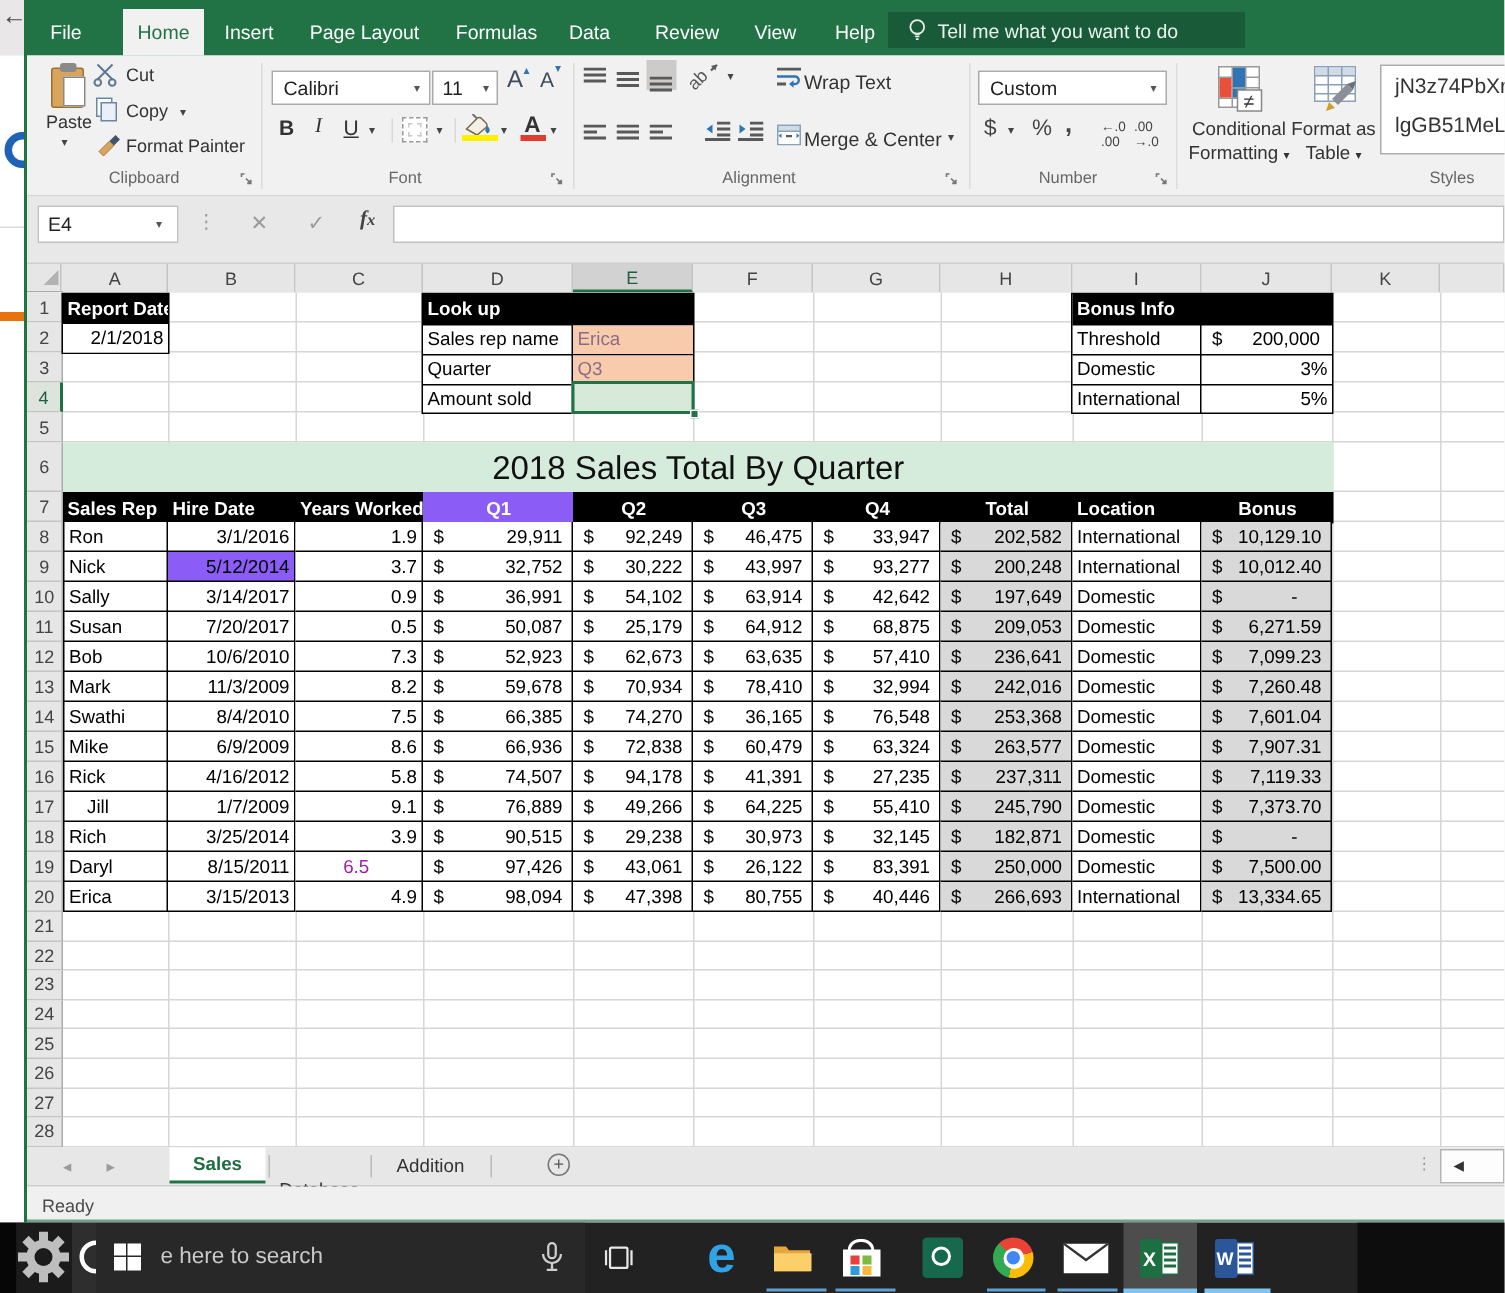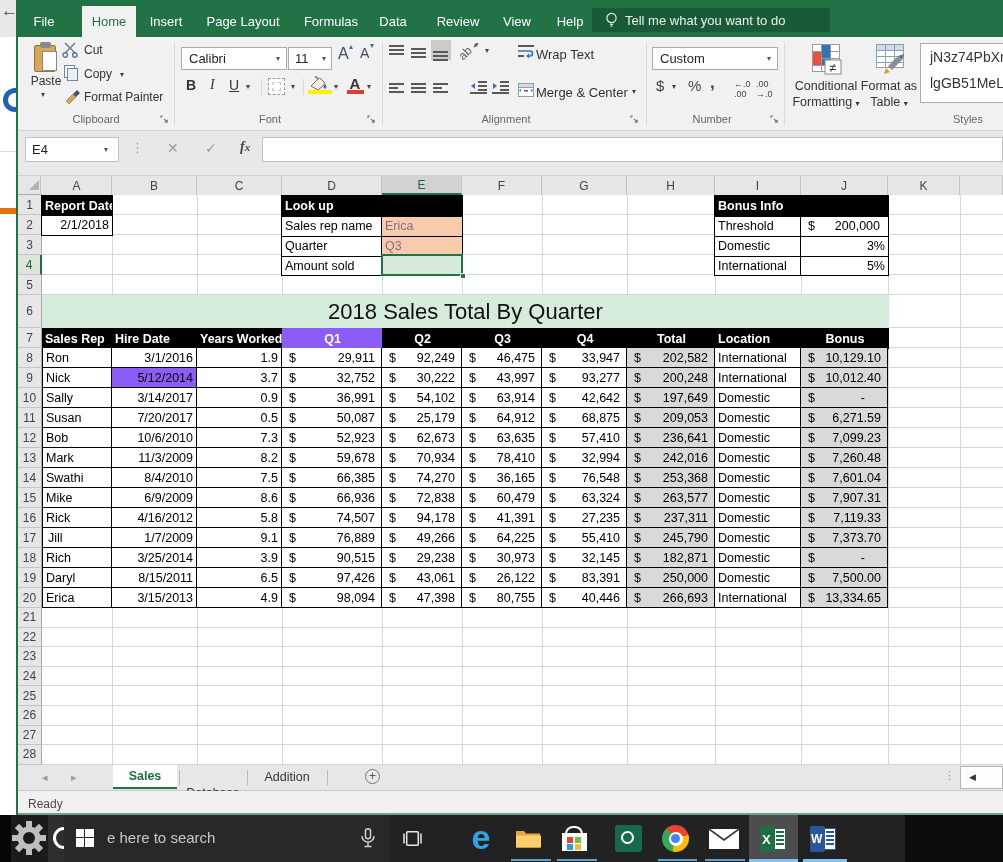--- a/index.html
+++ b/index.html
@@ -721,21 +721,21 @@
           <span style="padding-right:6px;">237,311</span>
         </div>
 <div class="ab" style="left:697px;top:313.0px;width:86px;height:20px;background:#fff;border-right:1px solid #000;border-bottom:1px solid #000;color:#000;font-size:12.5px;display:flex;align-items:center;">
           <span style="padding-left:3px;">Domestic</span>
         </div>
 <div class="ab" style="left:783px;top:313.0px;width:87px;height:20px;background:#D9D9D9;border-right:1px solid #000;border-bottom:1px solid #000;color:#000;font-size:12.5px;display:flex;align-items:center;justify-content:space-between;">
           <span style="padding-left:7px;">$</span>
           <span style="padding-right:6px;">7,119.33</span>
         </div>
 <div class="ab" style="left:24px;top:333.0px;width:70px;height:20px;background:#fff;border-left:1px solid #000;border-right:1px solid #000;border-bottom:1px solid #000;color:#000;font-size:12.5px;display:flex;align-items:center;">
-          <span style="padding-left:5px;">Jill</span>
+          <span style="padding-left:15px;">Jill</span>
         </div>
 <div class="ab" style="left:94px;top:333.0px;width:85px;height:20px;background:#fff;border-right:1px solid #000;border-bottom:1px solid #000;color:#000;font-size:12.5px;display:flex;align-items:center;justify-content:flex-end;">
           <span style="padding-right:3px;">1/7/2009</span>
         </div>
 <div class="ab" style="left:179px;top:333.0px;width:85px;height:20px;background:#fff;border-right:1px solid #000;border-bottom:1px solid #000;color:#000;font-size:12.5px;display:flex;align-items:center;justify-content:flex-end;">
           <span style="padding-right:3px;">9.1</span>
         </div>
 <div class="ab" style="left:264px;top:333.0px;width:100px;height:20px;background:#fff;border-right:1px solid #000;border-bottom:1px solid #000;color:#000;font-size:12.5px;display:flex;align-items:center;justify-content:space-between;">
           <span style="padding-left:7px;">$</span>
           <span style="padding-right:6px;">76,889</span>
@@ -798,21 +798,21 @@
 <div class="ab" style="left:783px;top:353.0px;width:87px;height:20px;background:#D9D9D9;border-right:1px solid #000;border-bottom:1px solid #000;color:#000;font-size:12.5px;display:flex;align-items:center;justify-content:space-between;">
           <span style="padding-left:7px;">$</span>
           <span style="padding-right:22px;">-</span>
         </div>
 <div class="ab" style="left:24px;top:373.0px;width:70px;height:20px;background:#fff;border-left:1px solid #000;border-right:1px solid #000;border-bottom:1px solid #000;color:#000;font-size:12.5px;display:flex;align-items:center;">
           <span style="padding-left:3px;">Daryl</span>
         </div>
 <div class="ab" style="left:94px;top:373.0px;width:85px;height:20px;background:#fff;border-right:1px solid #000;border-bottom:1px solid #000;color:#000;font-size:12.5px;display:flex;align-items:center;justify-content:flex-end;">
           <span style="padding-right:3px;">8/15/2011</span>
         </div>
-<div class="ab" style="left:179px;top:373.0px;width:85px;height:20px;background:#fff;border-right:1px solid #000;border-bottom:1px solid #000;color:#000000;font-size:12.5px;display:flex;align-items:center;justify-content:flex-end;">
+<div class="ab" style="left:179px;top:373.0px;width:85px;height:20px;background:#fff;border-right:1px solid #000;border-bottom:1px solid #000;color:#a21caf;font-size:12.5px;display:flex;align-items:center;justify-content:center;">
           <span style="padding-right:3px;">6.5</span>
         </div>
 <div class="ab" style="left:264px;top:373.0px;width:100px;height:20px;background:#fff;border-right:1px solid #000;border-bottom:1px solid #000;color:#000;font-size:12.5px;display:flex;align-items:center;justify-content:space-between;">
           <span style="padding-left:7px;">$</span>
           <span style="padding-right:6px;">97,426</span>
         </div>
 <div class="ab" style="left:364px;top:373.0px;width:80px;height:20px;background:#fff;border-right:1px solid #000;border-bottom:1px solid #000;color:#000;font-size:12.5px;display:flex;align-items:center;justify-content:space-between;">
           <span style="padding-left:7px;">$</span>
           <span style="padding-right:6px;">43,061</span>
         </div>

